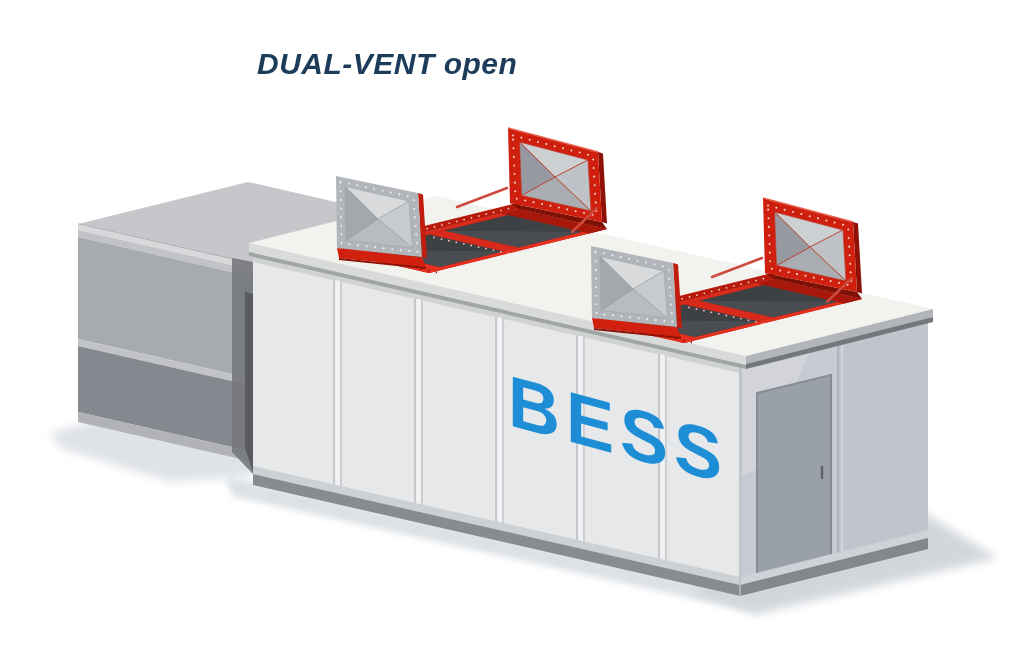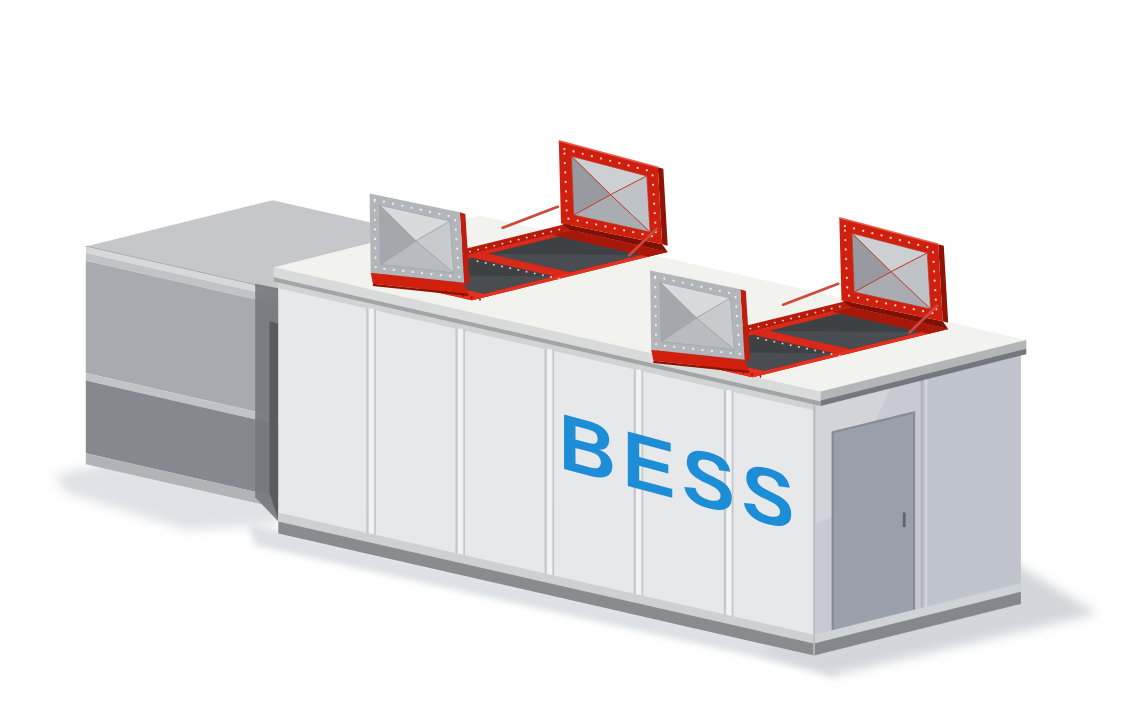--- a/index.html
+++ b/index.html
@@ -154,13 +154,14 @@
           <polygon points="345,186.5 346,240.5 378,219" fill="#a4a7ac"></polygon>
         </g>
       </g>
     </g>
 
     <use href="#ventPair" x="255" y="70"></use>
 
     <text class="bess-label-text" transform="translate(508,425) skewY(15)" fill="#1d8ed6">BESS</text>
   </svg>
 
+  <div class="diagram-title">DUAL-VENT open</div>
 </div>
 
 </body></html>

